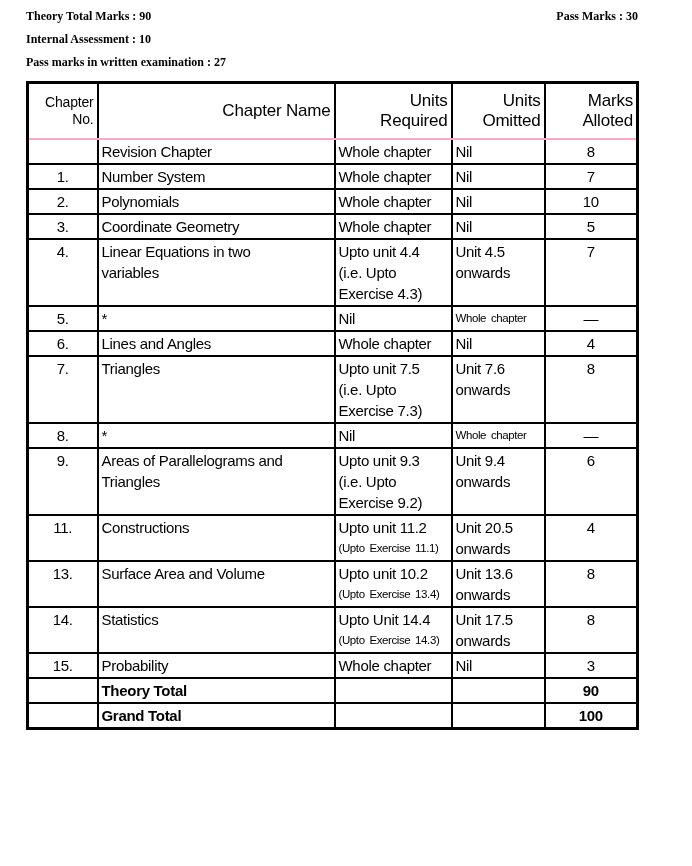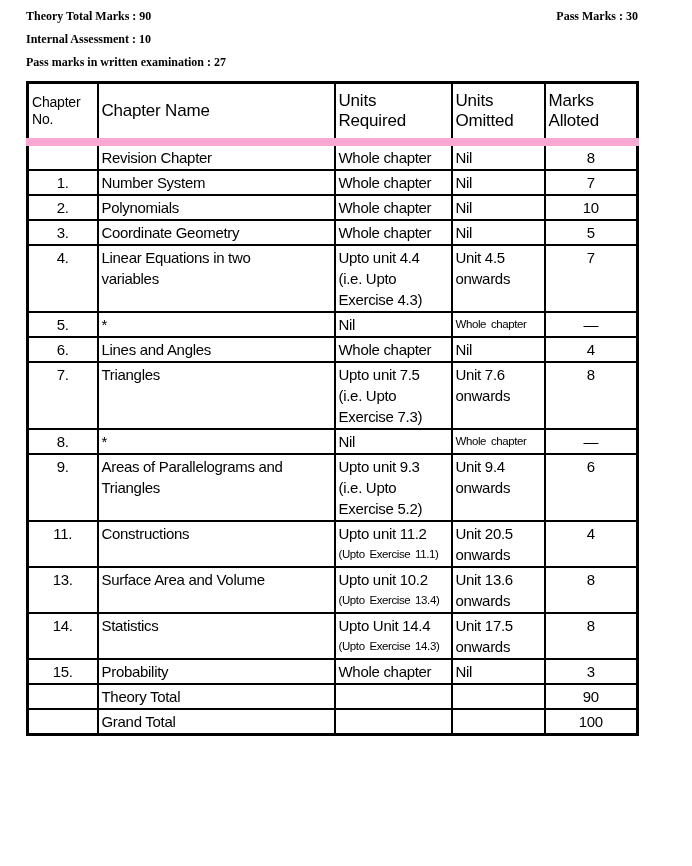--- a/index.html
+++ b/index.html
@@ -28,37 +28,37 @@
   }
   th,td{
     border:2px solid #000;
     padding:1px 3px;
     vertical-align:top;
     letter-spacing:-0.3px;
     overflow:hidden;
   }
   thead th{
     vertical-align:middle;
-    text-align:left;
+    text-align:right;
     font-weight:normal;
     font-size:17px;
     line-height:20px;
     height:52px;
     letter-spacing:-0.2px;
-    border-bottom:8px solid #f9a8d4;
+    border-bottom:2px solid #f9a8d4;
   }
   thead th.col-no{font-size:14px;line-height:17px;}
   tbody td{
     font-size:15px;
     line-height:21px;
   }
   td.c-no{text-align:center;}
   td.c-marks{text-align:center;}
   .sm{font-size:11.5px;letter-spacing:-0.4px;word-spacing:2px;line-height:20px;}
-  .b{font-weight:normal;}
+  .b{font-weight:bold;}
 </style>
 </head>
 <body>
 
 <div class="doc">
 
   <div class="top-block">
     <div class="top-line1">
       <span>Theory Total Marks : 90</span>
       <span>Pass Marks : 30</span>
@@ -189,21 +189,21 @@
             <div class="sm">Whole chapter</div>
           </td>
           <td class="c-marks">—</td>
         </tr>
         <tr>
           <td class="c-no">9.</td>
           <td class="c-name">Areas of Parallelograms and<br>Triangles</td>
           <td class="c-required">
             <div>Upto unit 9.3</div>
             <div>(i.e. Upto</div>
-            <div>Exercise 5.2)</div>
+            <div>Exercise 9.2)</div>
           </td>
           <td class="c-omitted">
             <div>Unit 9.4</div>
             <div>onwards</div>
           </td>
           <td class="c-marks">6</td>
         </tr>
         <tr>
           <td class="c-no">11.</td>
           <td class="c-name">Constructions</td>

